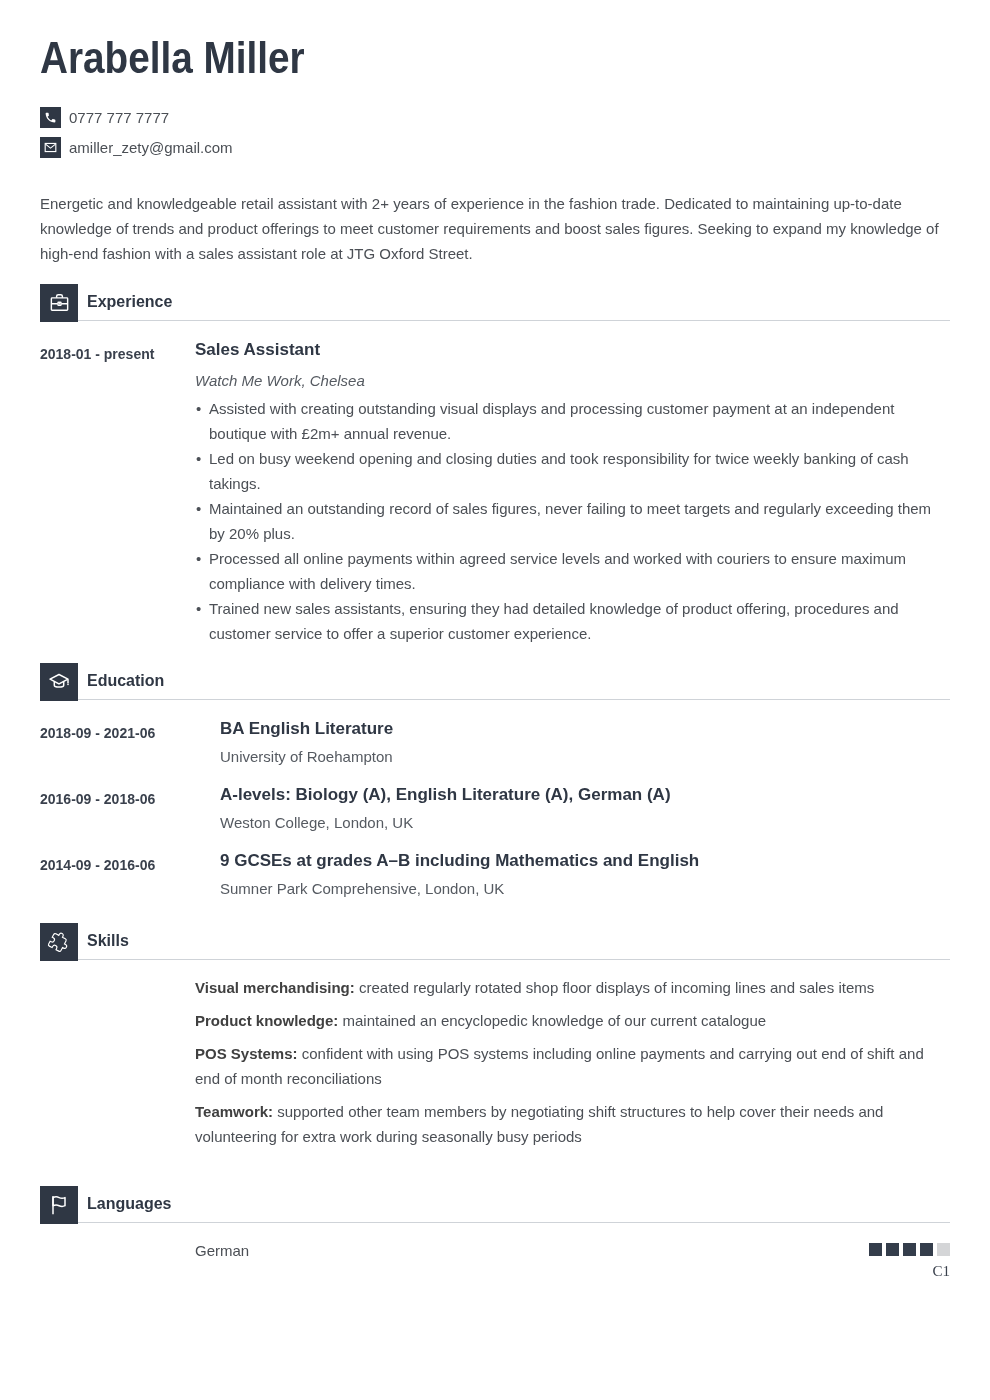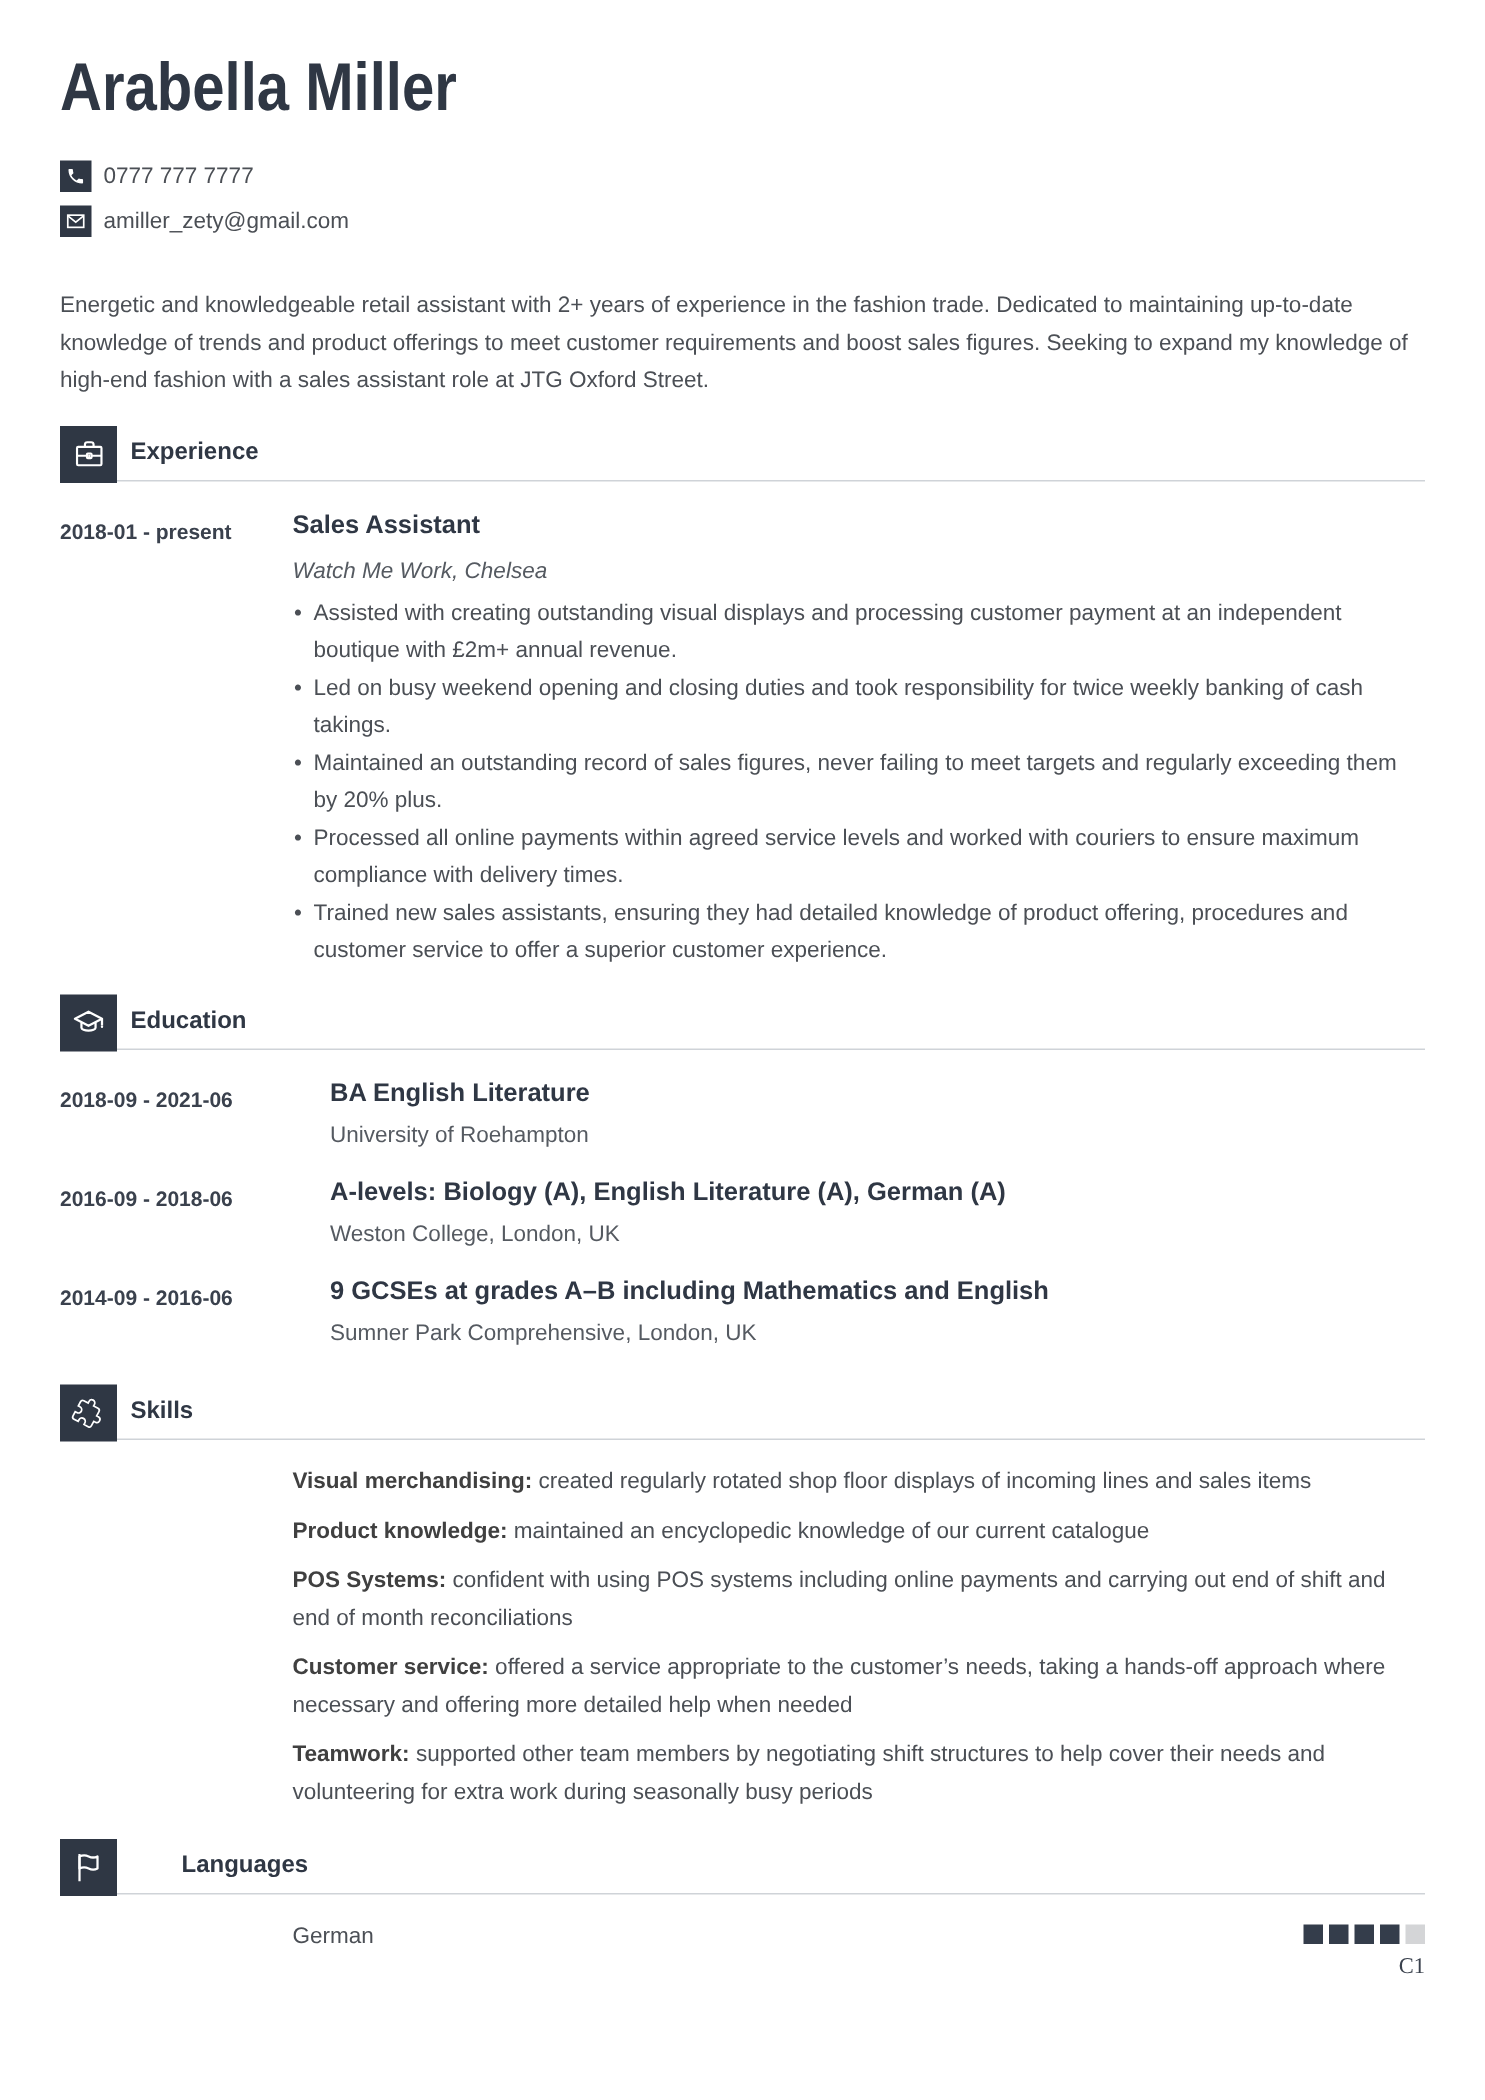--- a/index.html
+++ b/index.html
@@ -193,26 +193,25 @@
     </span>
     <span class="section-title">Skills</span>
   </div>
 
   <div class="skills-list row">
     <div class="col-dates"></div>
     <div class="col-main">
       <div class="skill-item"><span class="skill-label">Visual merchandising:</span> <span>created regularly rotated shop floor displays of incoming lines and sales items</span></div>
       <div class="skill-item"><span class="skill-label">Product knowledge:</span> <span>maintained an encyclopedic knowledge of our current catalogue</span></div>
       <div class="skill-item"><span class="skill-label">POS Systems:</span> <span>confident with using POS systems including online payments and carrying out end of shift and end of month reconciliations</span></div>
-      <div class="skill-item"><span class="skill-label">Customer service:</span> <span>offered a service appropriate to the customer’s needs, taking a hands-off approach where necessary and offering more detailed help when needed</span></div>
       <div class="skill-item"><span class="skill-label">Teamwork:</span> <span>supported other team members by negotiating shift structures to help cover their needs and volunteering for extra work during seasonally busy periods</span></div>
     </div>
   </div>
 
-  <div class="section-header" style="margin-top:10px;gap:34px;">
+  <div class="section-header" style="margin-top:28px;">
     <span class="section-icon">
       <svg width="24" height="24" viewBox="0 0 24 24" fill="none" stroke="#ffffff" stroke-width="1.5">
         <path d="M6 21.2V3"></path>
         <path d="M6 4.6c2.1-1 4.1-1 6.1 0s4 .95 5.9 0v8.1c-1.9.95-3.9.95-5.9 0s-4-1-6.1 0z" stroke-linejoin="round"></path>
       </svg>
     </span>
     <span class="section-title">Languages</span>
   </div>
 
   <div class="lang-row row">

